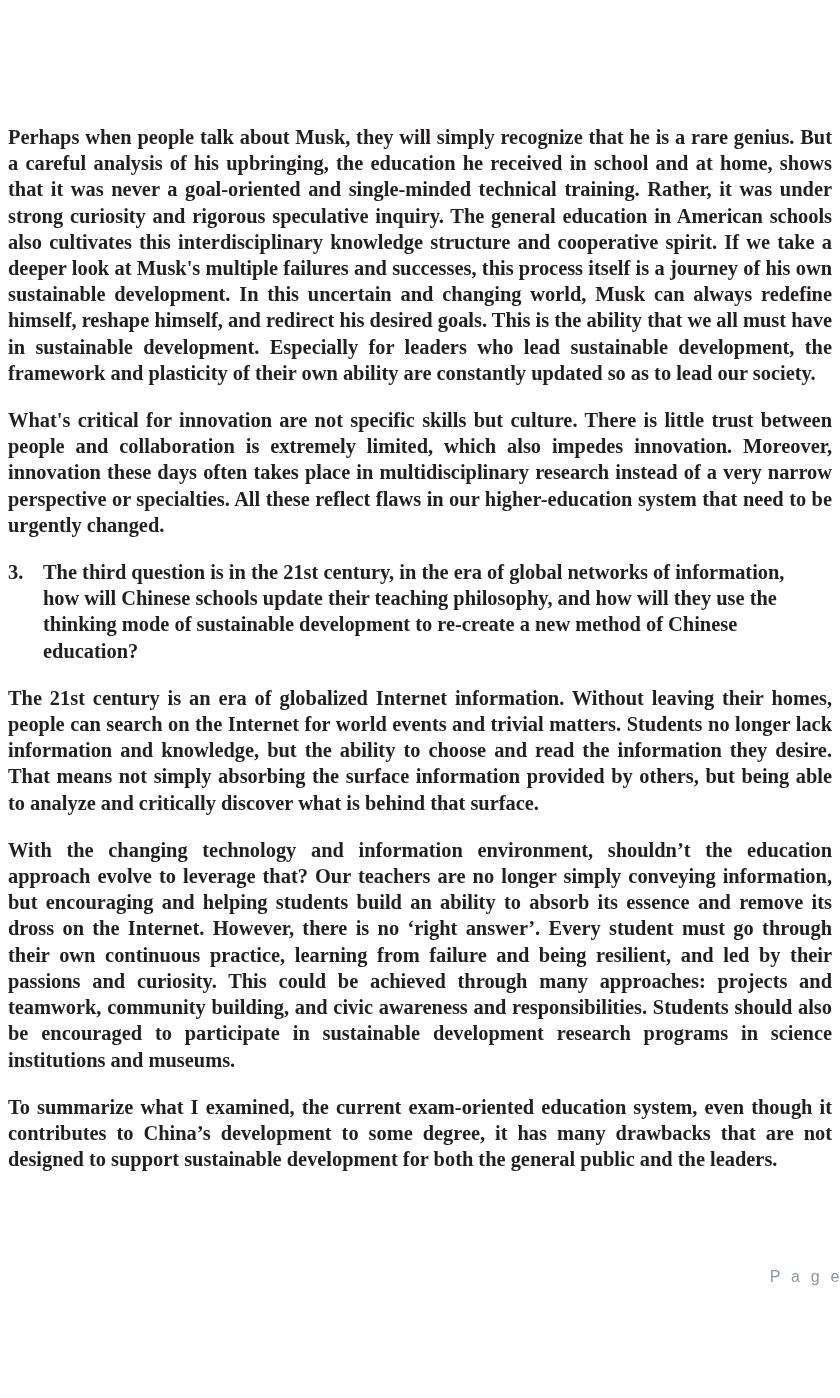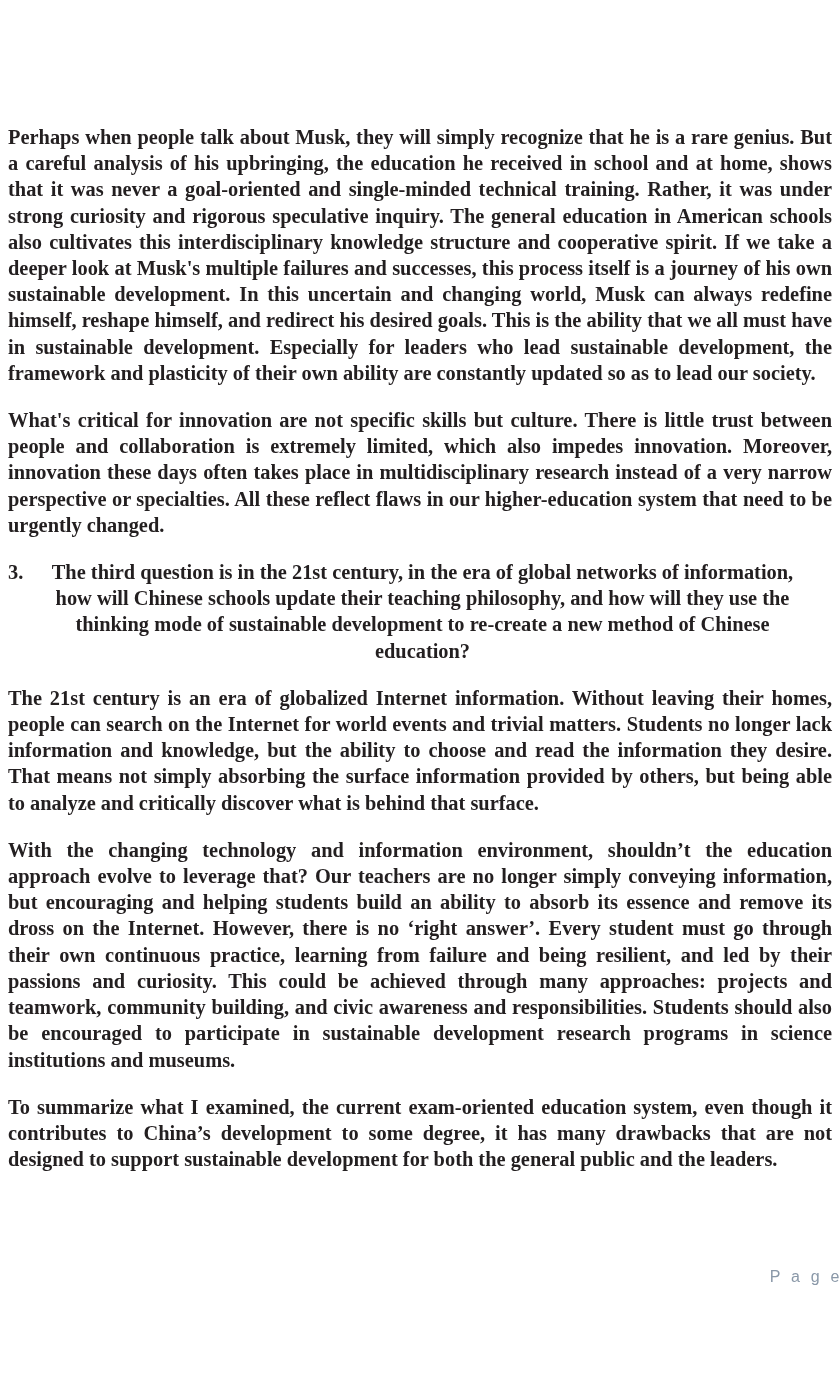--- a/index.html
+++ b/index.html
@@ -50,21 +50,21 @@
     line-height: 26.2px;
     color: #231f20;
   }
   .list-marker {
     flex: 0 0 auto;
     width: 35px;
     text-align: left;
   }
   .list-text {
     flex: 1 1 auto;
-    text-align: center;
+    text-align: left;
     padding-right: 30px;
   }
   .footer {
     position: absolute;
     left: 9px;
     top: 1268px;
     width: 832px;
     text-align: right;
     font-family: "Liberation Sans", "DejaVu Sans", sans-serif;
     font-size: 16px;

